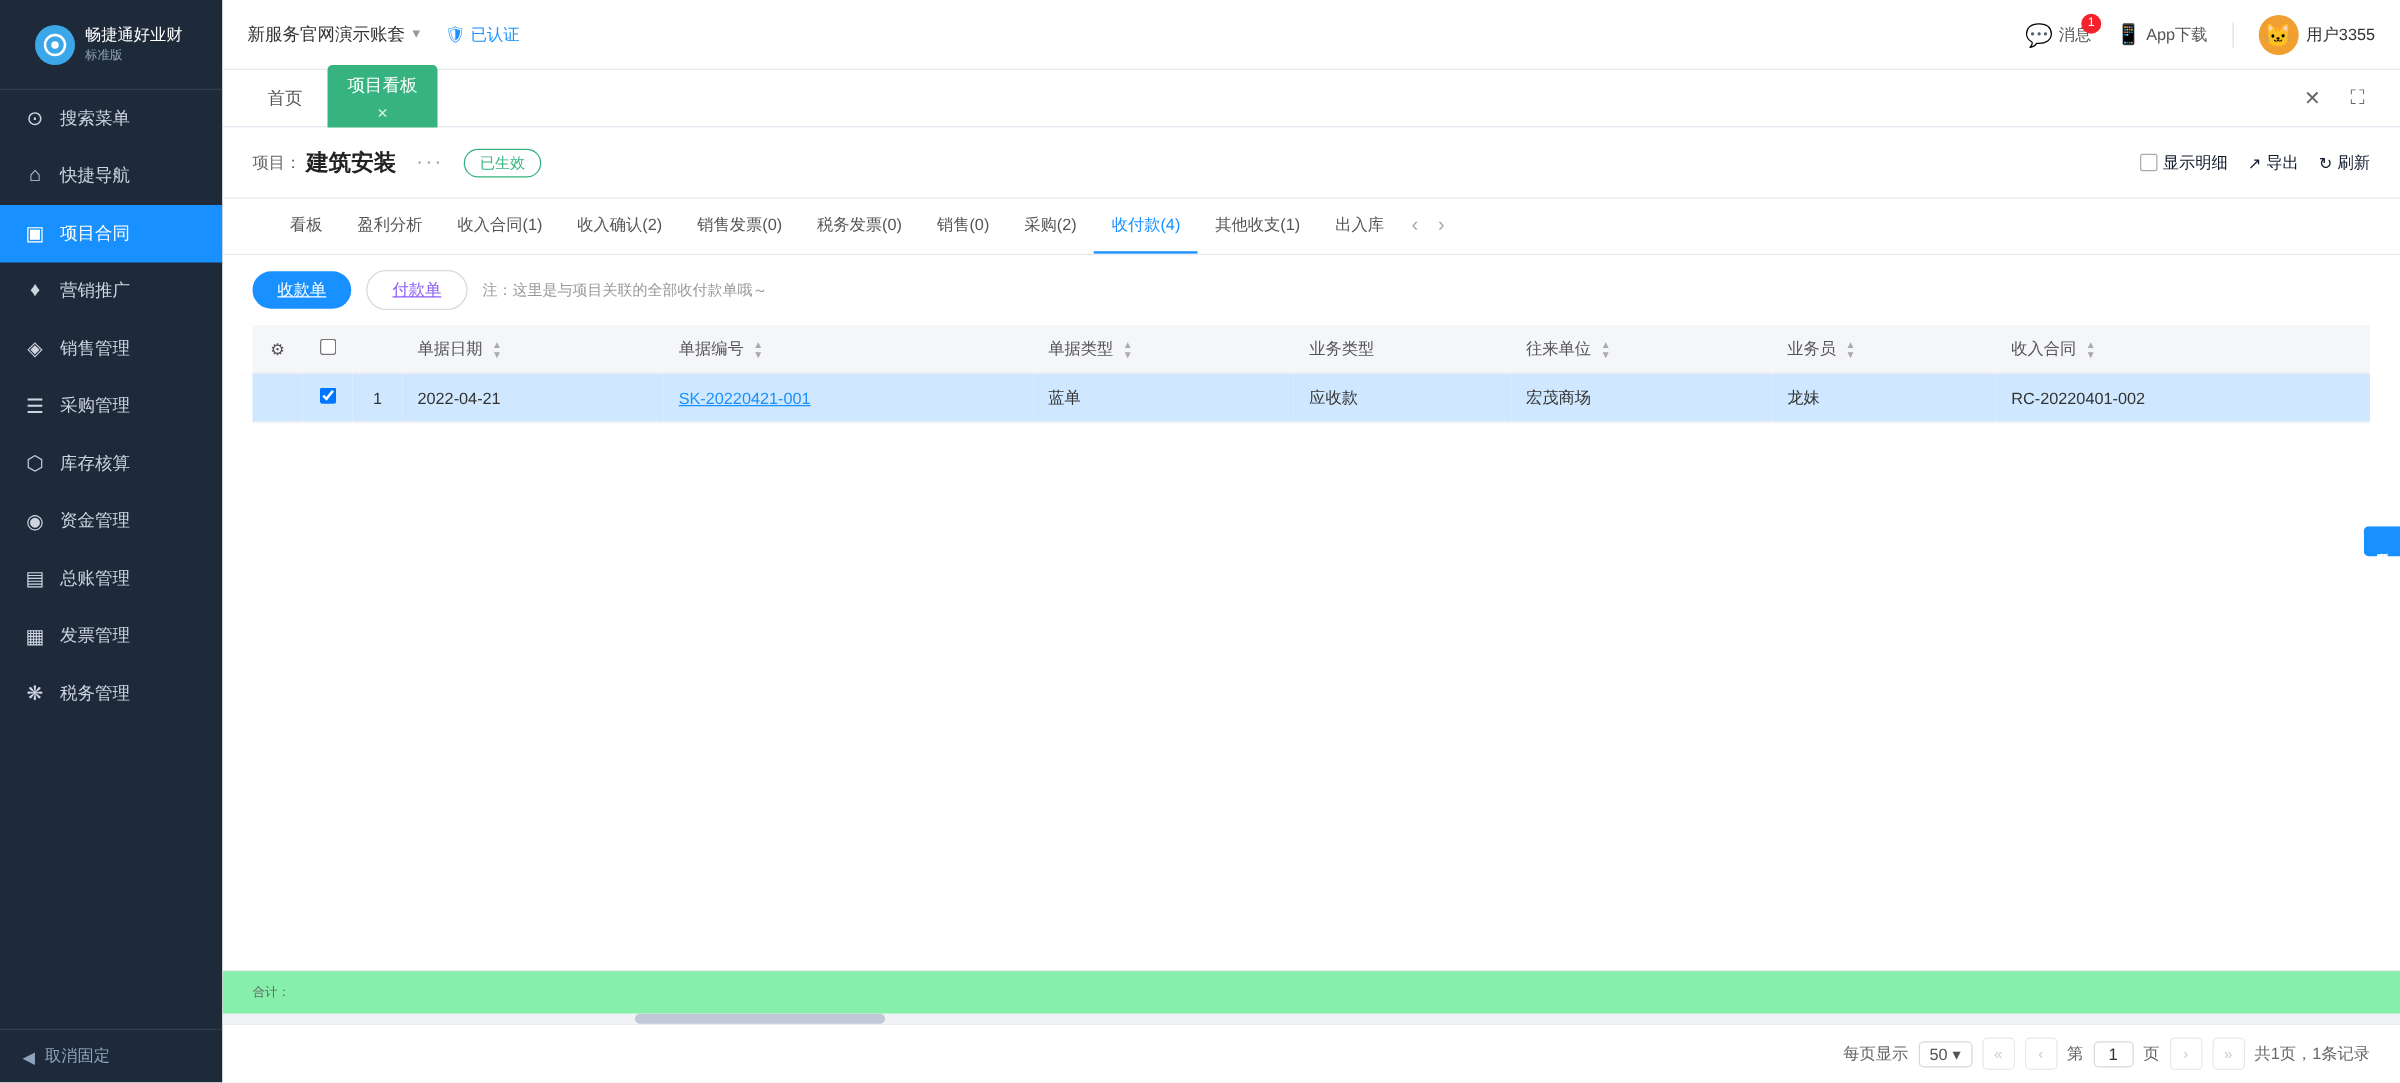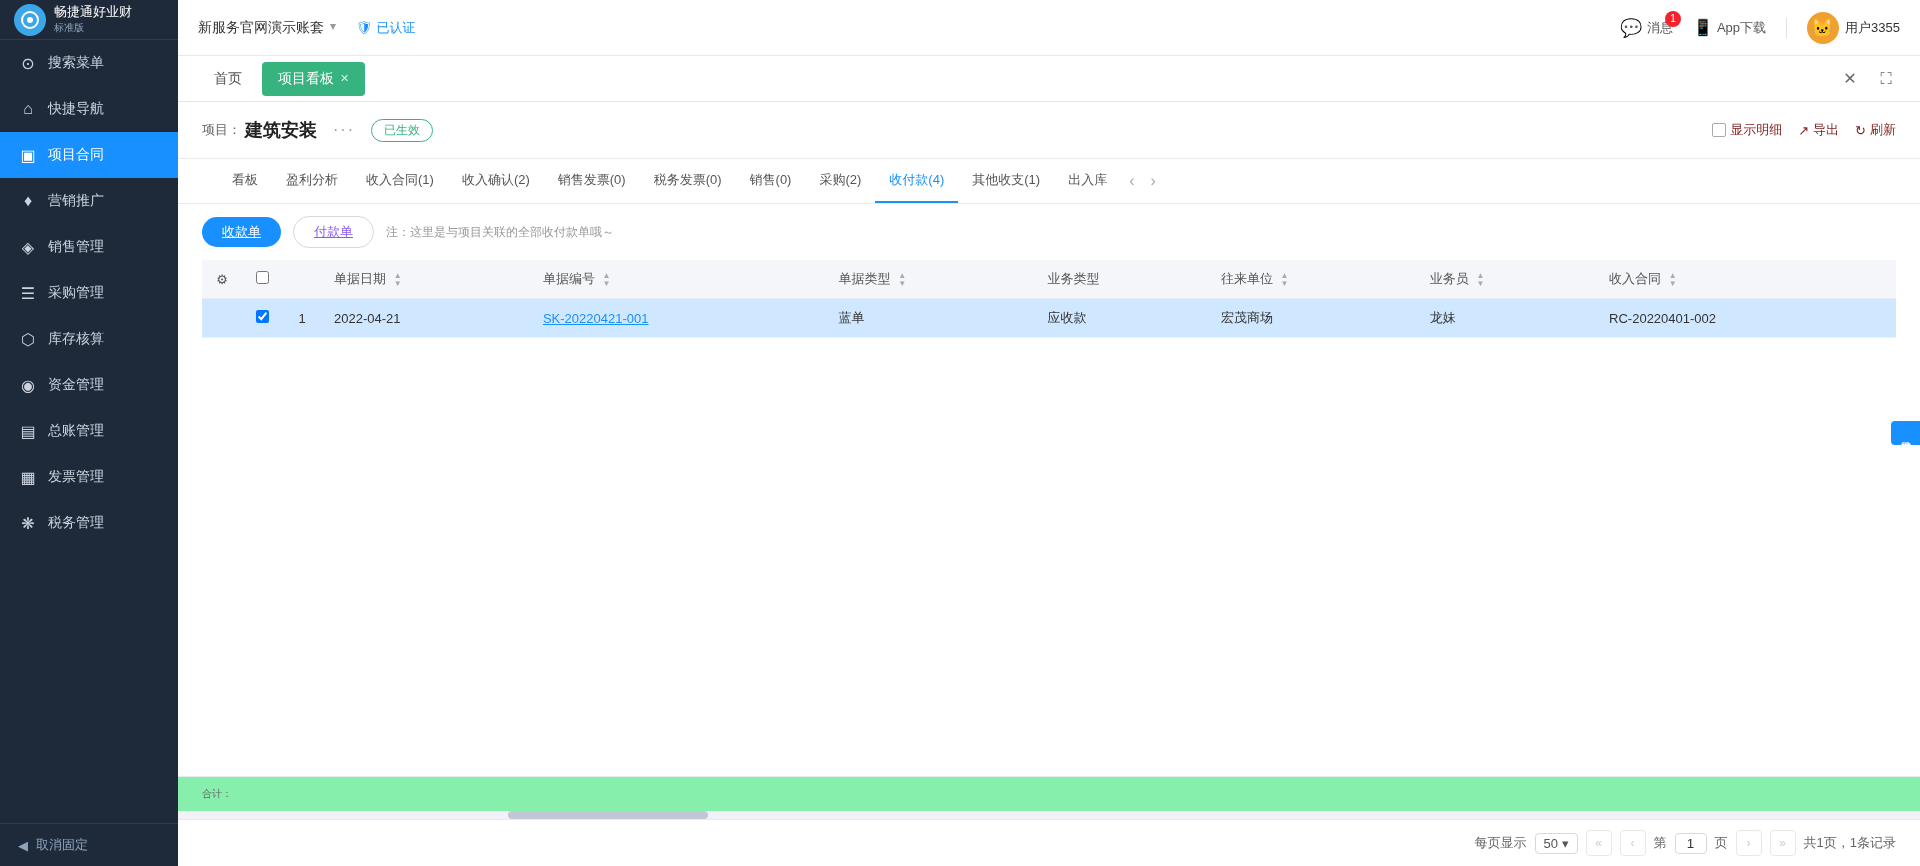--- a/index.html
+++ b/index.html
@@ -11,23 +11,23 @@
       min-width: 178px;
       background: #1e2a3a;
       display: flex;
       flex-direction: column;
       height: 100%;
       color: #cdd4e0;
     }
     .sidebar-logo {
       display: flex;
       align-items: center;
-      padding: 12px 14px;
+      padding: 12px 28px;
       border-bottom: 1px solid #2e3d52;
-      height: 40px;
+      height: 72px;
     }
     .sidebar-logo-icon {
       width: 32px;
       height: 32px;
       background: #3ba7e8;
       border-radius: 50%;
       display: flex;
       align-items: center;
       justify-content: center;
       margin-right: 8px;
@@ -190,20 +190,21 @@
       color: #555;
       border-radius: 3px 3px 0 0;
       display: flex;
       align-items: center;
       gap: 6px;
     }
     .tabsbar-tab.active {
       background: #36b37e;
       color: #fff;
       border-radius: 4px;
+      flex-direction: column;
     }
     .tabsbar-tab-close {
       font-size: 11px;
       color: rgba(255,255,255,0.8);
       cursor: pointer;
     }
     .tabsbar-controls {
       margin-left: auto;
       display: flex;
       align-items: center;
@@ -267,21 +268,21 @@
     .project-actions {
       margin-left: auto;
       display: flex;
       align-items: center;
       gap: 16px;
     }
     .project-action-item {
       display: flex;
       align-items: center;
       gap: 4px;
-      color: #7f1d1d;
+      color: #0f172a;
       font-size: 13px;
       cursor: pointer;
     }
     .checkbox-icon {
       width: 14px;
       height: 14px;
       border: 1px solid #aaa;
       border-radius: 2px;
       display: inline-block;
     }

